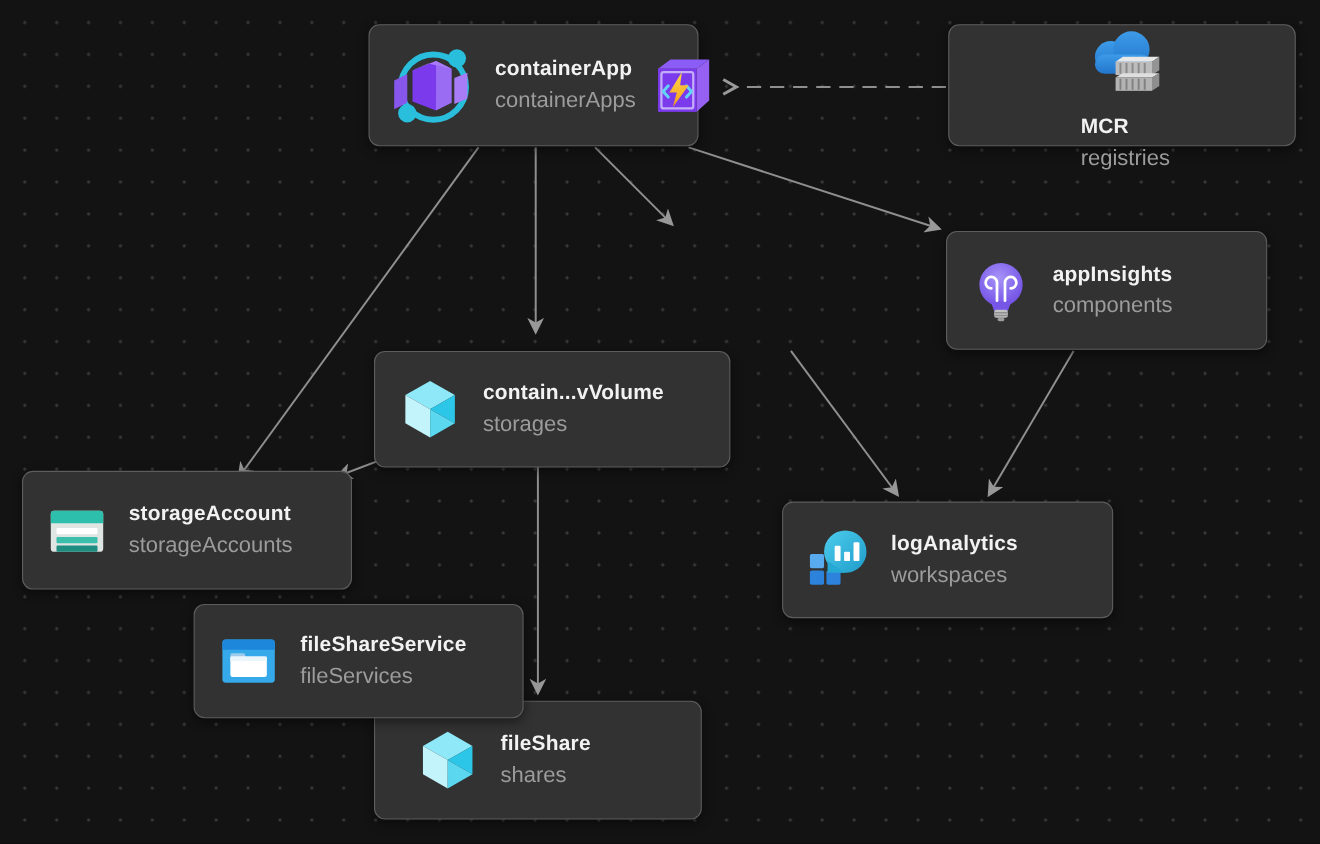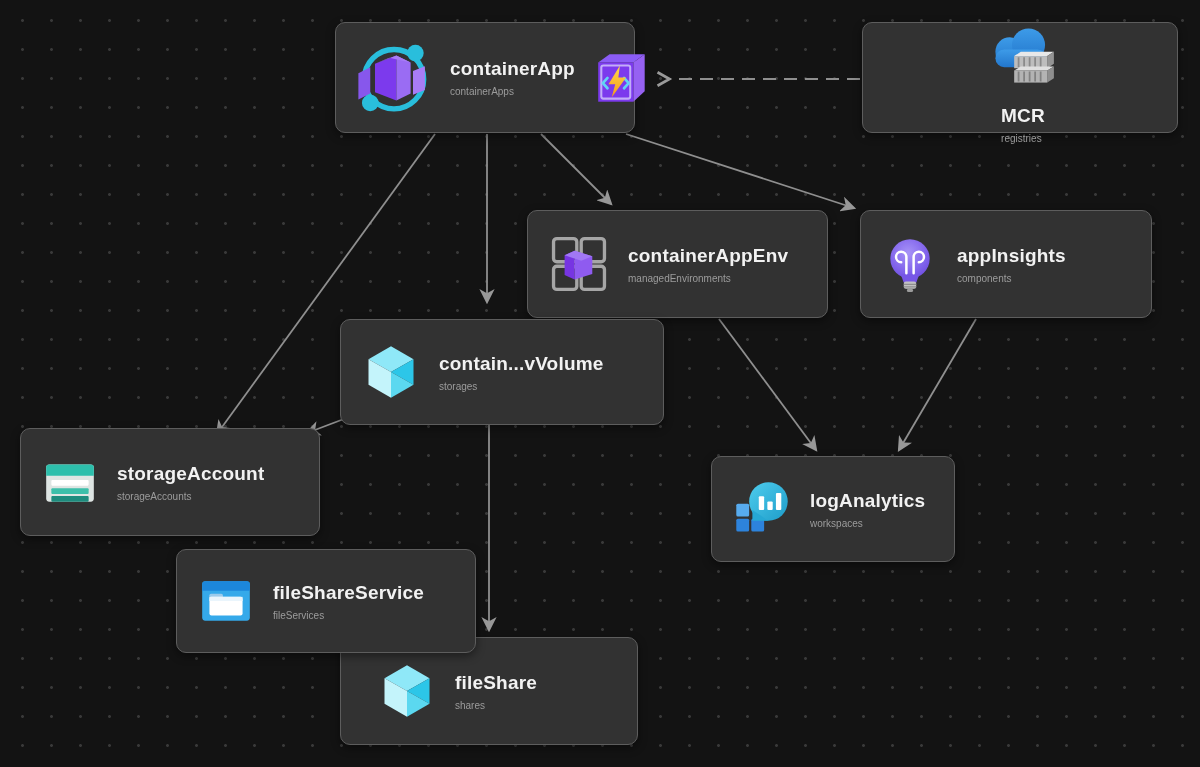--- a/index.html
+++ b/index.html
@@ -33,21 +33,21 @@
   .ic-container-registry{width:74px;height:64px;}
   .ic-managed-environment{width:62px;height:62px;}
   .ic-log-analytics{width:60px;height:60px;}
   .ic-storage-cube{width:60px;height:60px;}
   .titles{display:flex;flex-direction:column;gap:6px;min-width:0;}
   .title{
     color:var(--title-color,#f2f2f2);
     font-size:19px;font-weight:bold;letter-spacing:.2px;
     white-space:nowrap;overflow:hidden;text-overflow:ellipsis;
   }
-  .subtitle{color:var(--subtitle-color,#9c9c9c);font-size:10px;white-space:nowrap;}
+  .subtitle{color:var(--subtitle-color,#9c9c9c);font-size:20px;white-space:nowrap;}
   #registry-badge{position:absolute;z-index:3;}
   #registry-badge svg{width:100%;height:100%;display:block;}
   .defs-holder{position:absolute;width:0;height:0;overflow:hidden;}
 </style>
 </head>
 <body>
 
 <div id="canvas" style="width: 1200px; height: 767px;">
 
   <svg class="defs-holder" aria-hidden="true">
@@ -208,31 +208,20 @@
       <span class="icon ic-container-registry">
         <svg>
           <use href="#sym-container-registry"></use>
         </svg>
       </span>
       <span class="titles">
         <span class="title">MCR</span>
         <span class="subtitle">registries</span>
       </span>
     </div>
-    <div class="node" style="left: 527px; top: 210px; width: 301px; height: 108px;">
-      <span class="icon ic-managed-environment">
-        <svg>
-          <use href="#sym-managed-environment"></use>
-        </svg>
-      </span>
-      <span class="titles">
-        <span class="title">containerAppEnv</span>
-        <span class="subtitle">managedEnvironments</span>
-      </span>
-    </div>
     <div class="node" style="left: 860px; top: 210px; width: 292px; height: 108px;">
       <span class="icon ic-app-insights">
         <svg>
           <use href="#sym-app-insights"></use>
         </svg>
       </span>
       <span class="titles">
         <span class="title">appInsights</span>
         <span class="subtitle">components</span>
       </span>
@@ -274,21 +263,21 @@
       <span class="icon ic-file-service">
         <svg>
           <use href="#sym-file-service"></use>
         </svg>
       </span>
       <span class="titles">
         <span class="title">fileShareService</span>
         <span class="subtitle">fileServices</span>
       </span>
     </div>
-    <div class="node" style="left: 711px; top: 456px; width: 244px; height: 106px;">
+    <div class="node" style="left: 711px; top: 456px; width: 301px; height: 106px;">
       <span class="icon ic-log-analytics">
         <svg>
           <use href="#sym-log-analytics"></use>
         </svg>
       </span>
       <span class="titles">
         <span class="title">logAnalytics</span>
         <span class="subtitle">workspaces</span>
       </span>
     </div>

